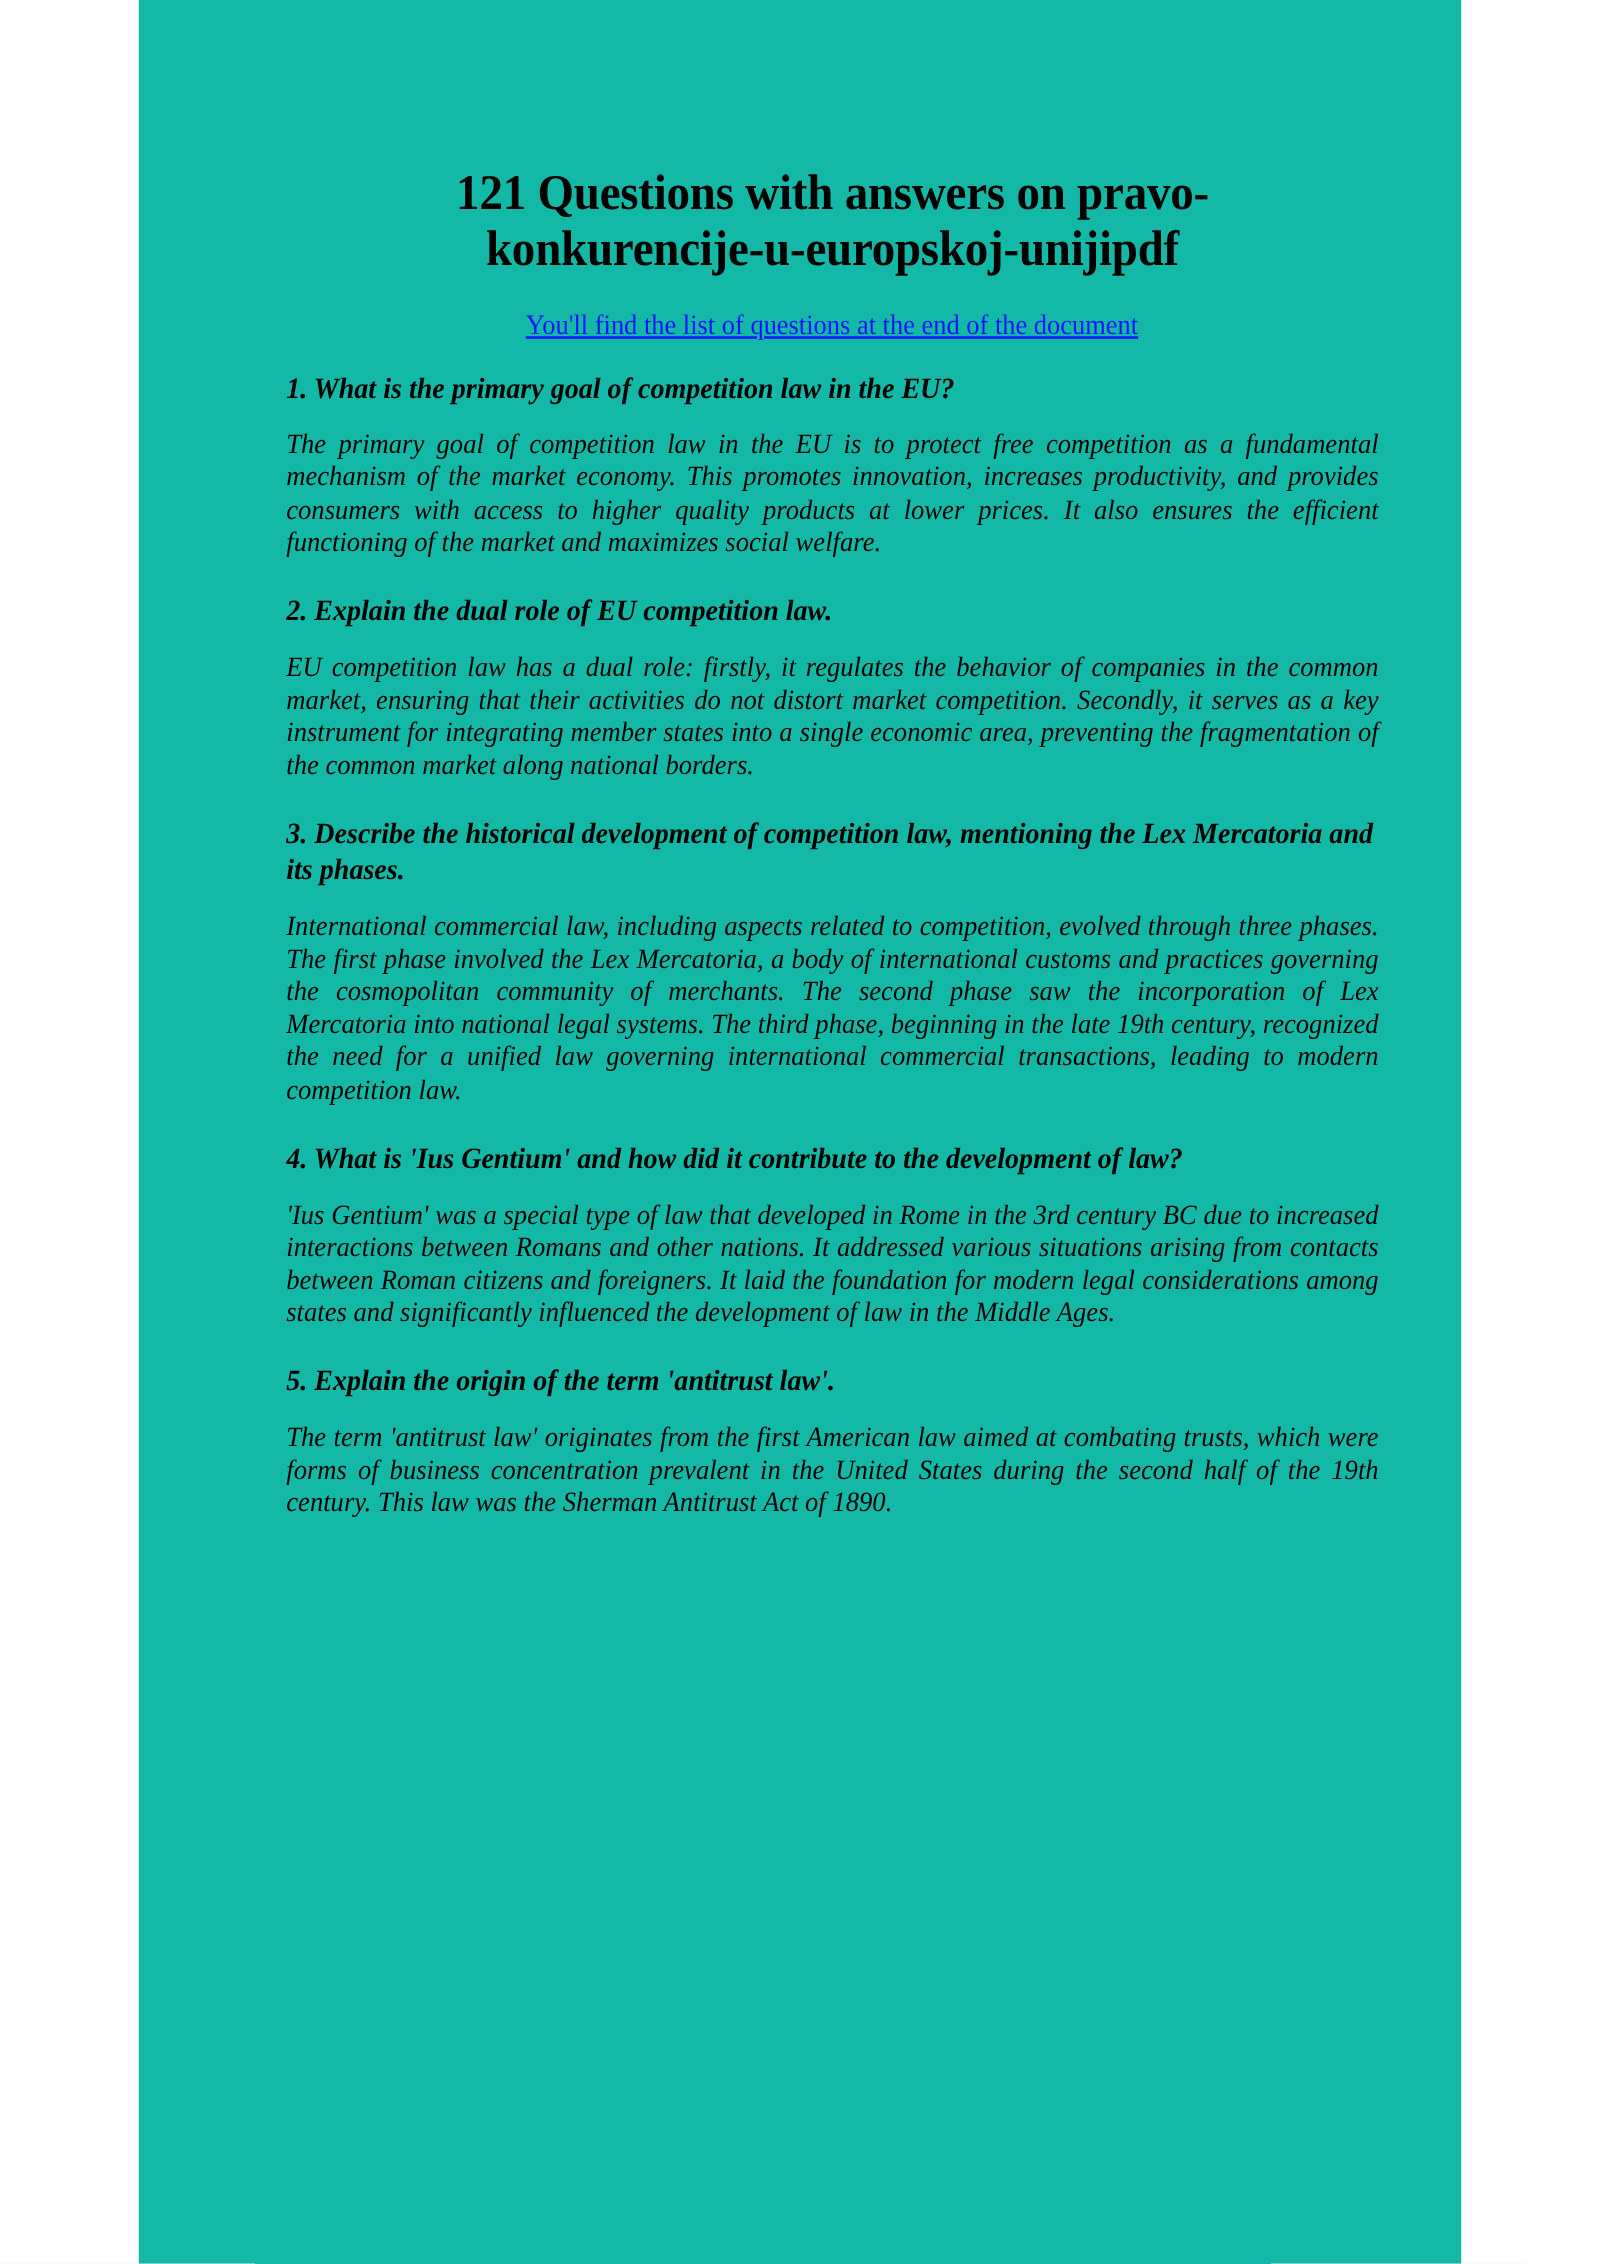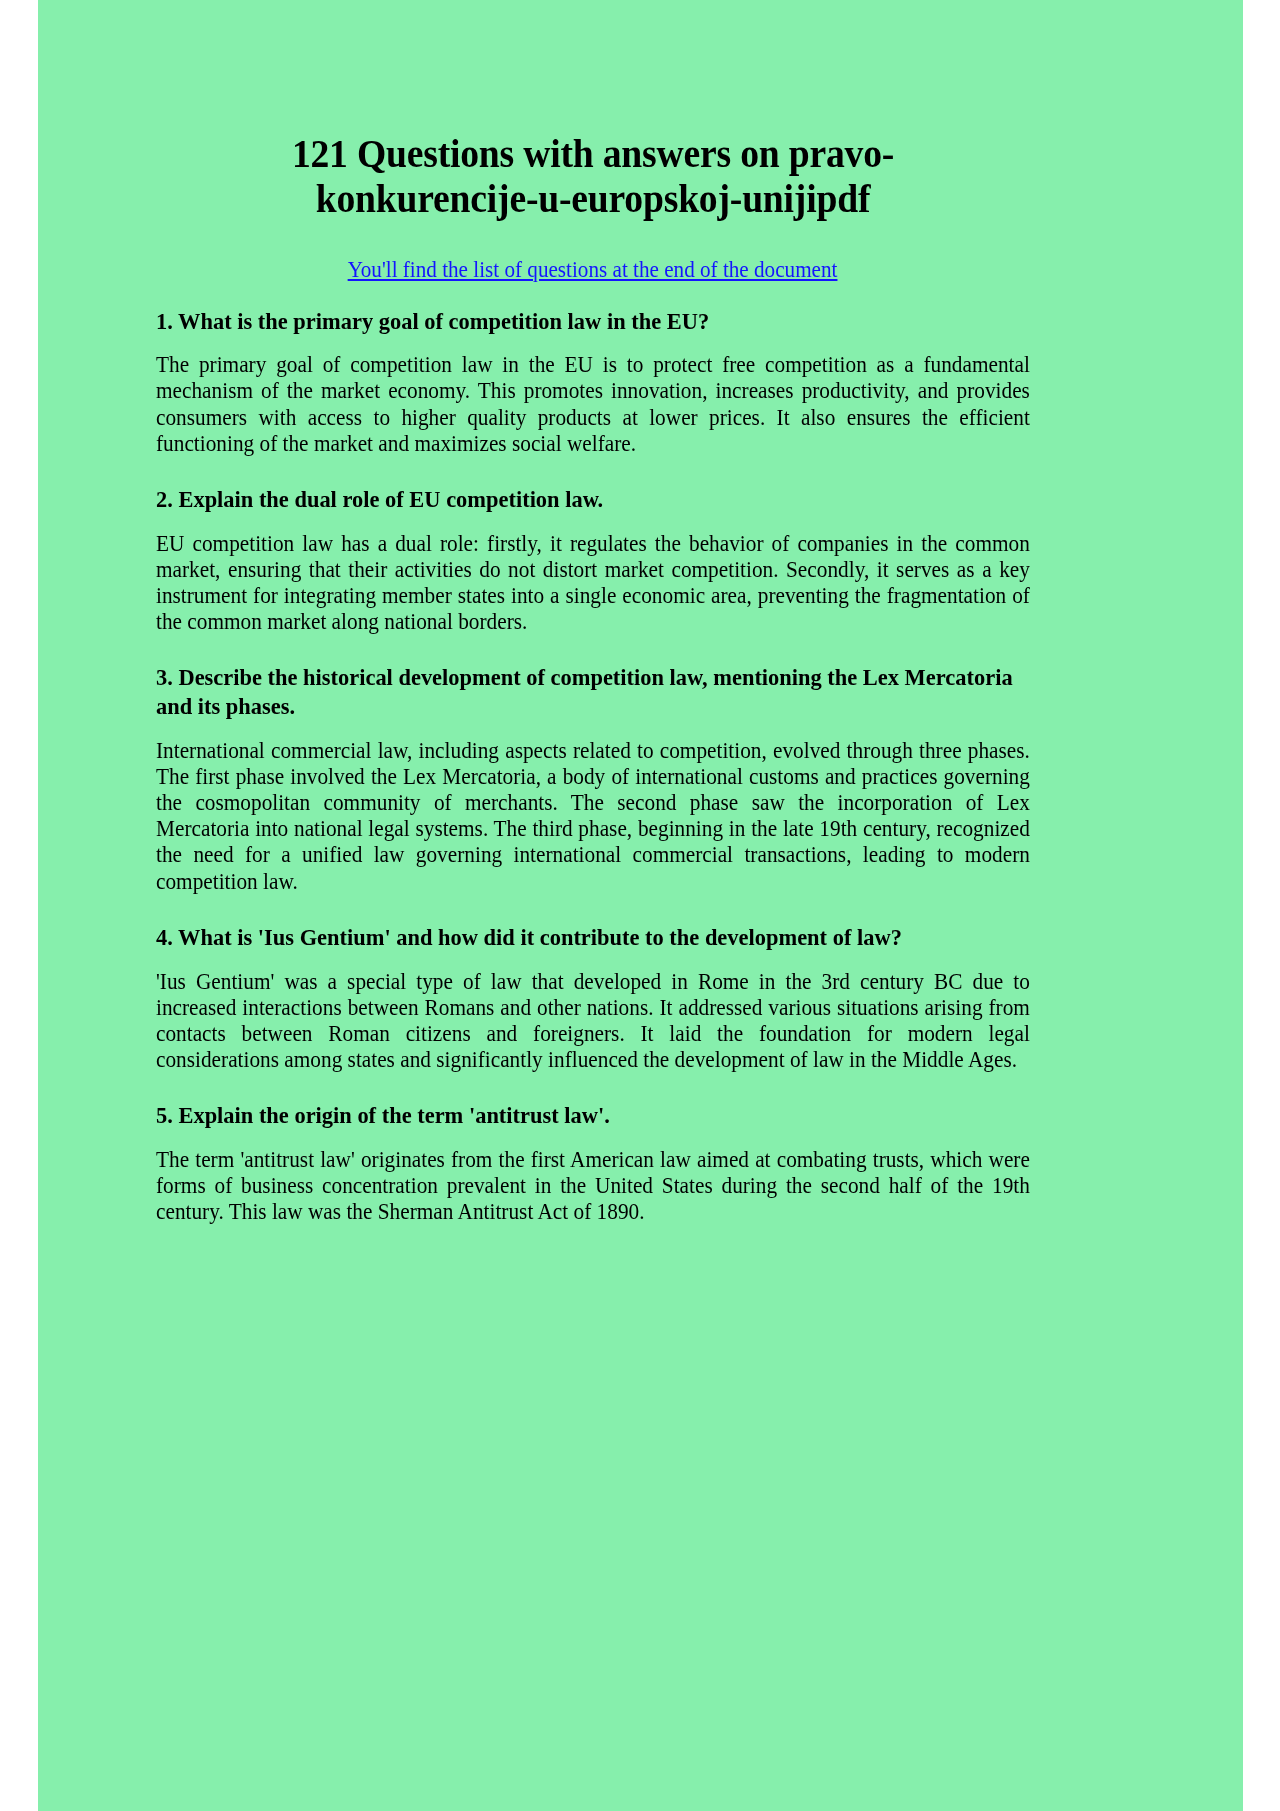--- a/index.html
+++ b/index.html
@@ -7,23 +7,23 @@
     margin: 0;
     padding: 0;
     background: #ffffff;
   }
   body {
     font-family: "Liberation Serif", "DejaVu Serif", serif;
     color: #000000;
   }
   .page {
     position: relative;
-    width: 1205px;
+    width: 1058px;
     height: 1811px;
-    background: #86efac;
+    background: #14b8a6;
     margin: 0 auto;
     overflow: hidden;
     box-sizing: border-box;
   }
   .content {
     position: absolute;
     left: 118px;
     top: 0;
     width: 874px;
   }
@@ -39,21 +39,21 @@
     padding-top: 132px;
     letter-spacing: -0.2px;
     transform: scaleX(0.94);
     transform-origin: center top;
     color: #000000;
   }
 
   
   .subtitle-wrap {
     text-align: center;
-    margin-top: 34px;
+    margin-top: 24px;
     margin-bottom: 0;
     text-decoration: underline;
   }
   .subtitle-link {
     font-family: "Liberation Serif", "DejaVu Serif", serif;
     font-size: 22.5px;
     line-height: 1.2;
     color: #1414ff;
     text-decoration: underline;
     text-underline-offset: 2px;
@@ -90,21 +90,21 @@
     margin: 0;
     padding: 0;
     color: #000000;
     transform: scaleX(0.955);
     transform-origin: left top;
     width: 104.7%;
     hyphens: none;
   }
 
   
-  .first-block { margin-top: 24px; }
+  .first-block { margin-top: 24px; font-style: italic; }
 </style>
 </head>
 <body>
 
 <div class="page">
   <div class="content">
 
     <h1 class="doc-title">121 Questions with answers on pravo-konkurencije-u-europskoj-unijipdf</h1>
 
     <div class="subtitle-wrap">

